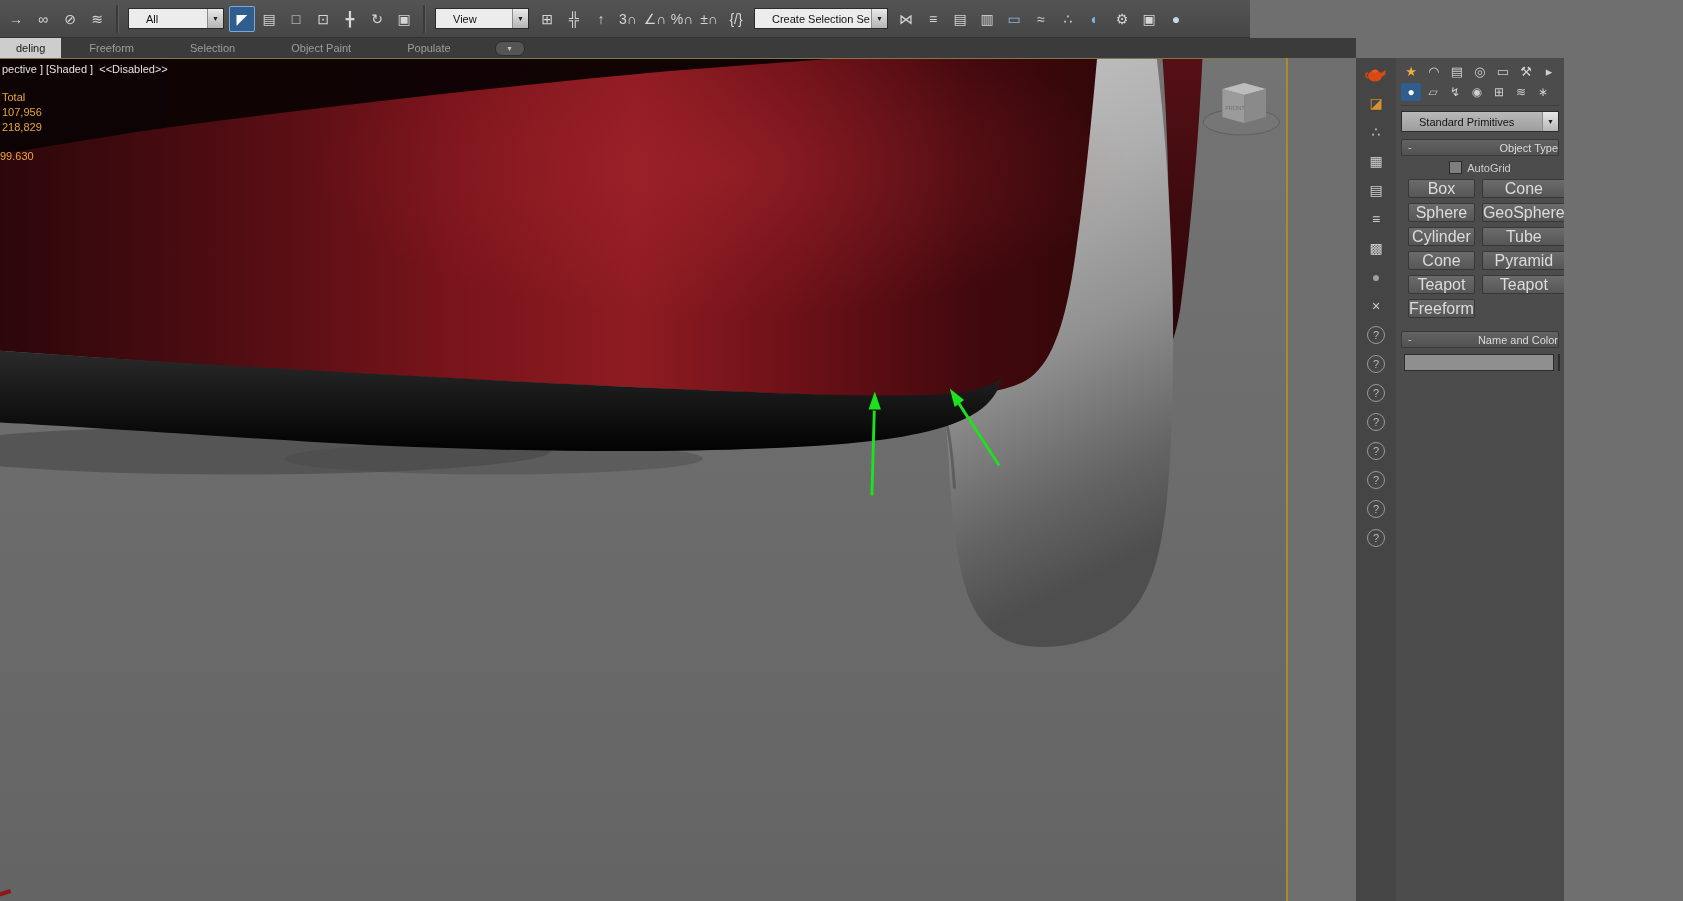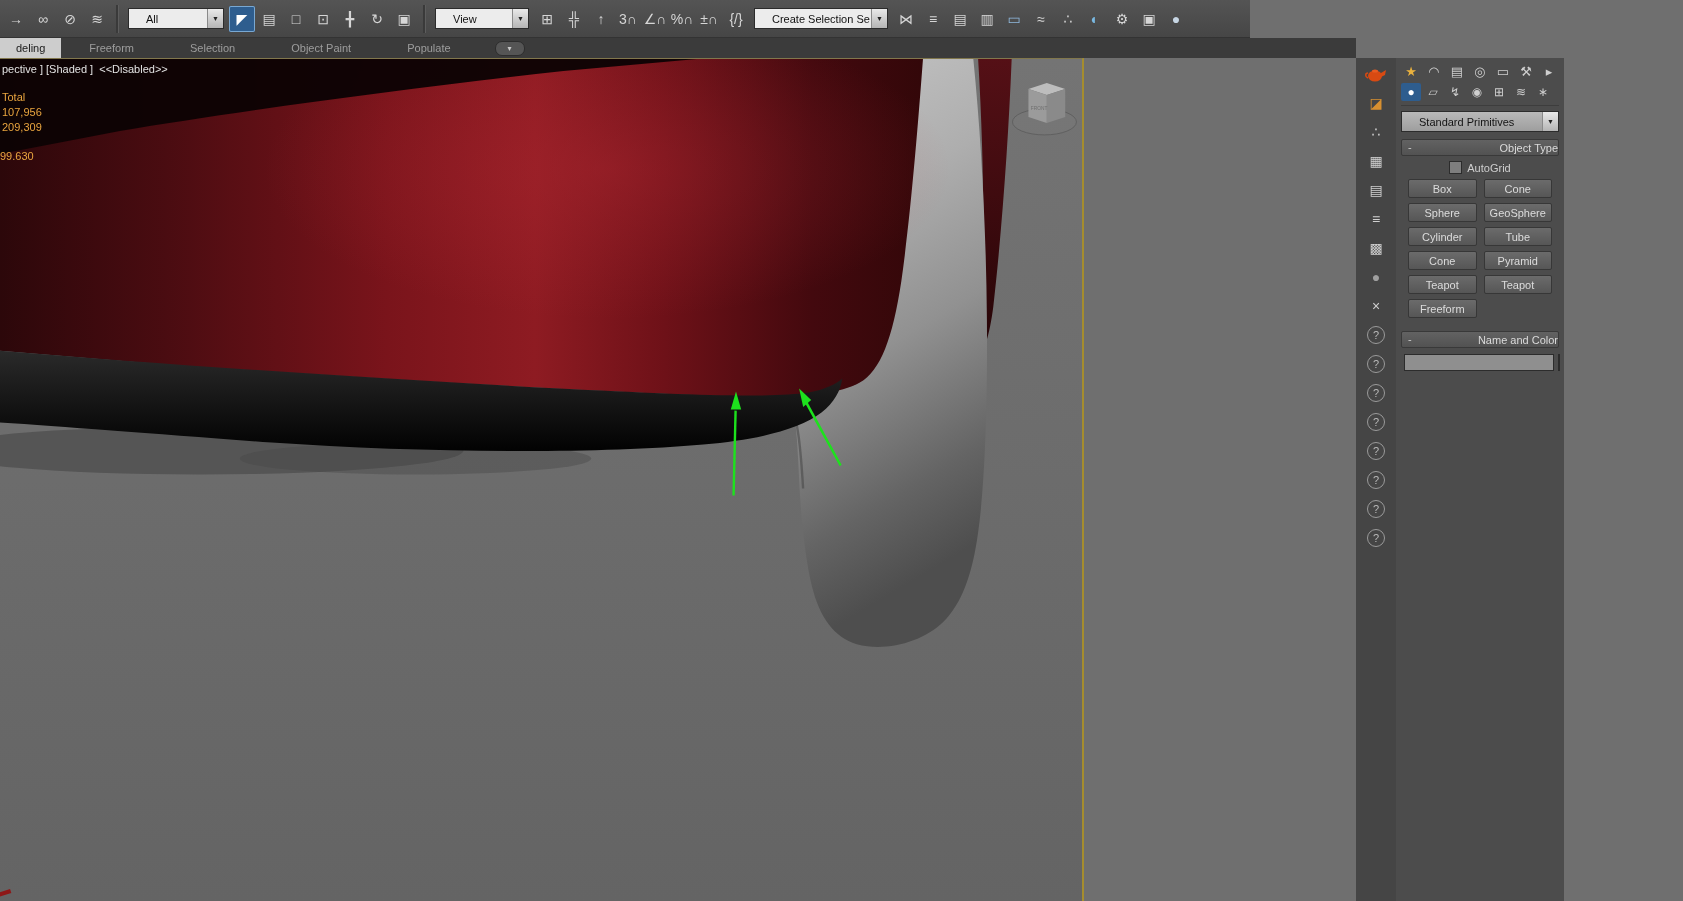--- a/index.html
+++ b/index.html
@@ -25,21 +25,21 @@
 
   
   .ribbon{position:absolute;left:0;top:38px;width:1356px;height:20px;background:#3b3b3b;
           display:flex;align-items:stretch;}
   .ribbon-tab{display:flex;align-items:center;padding:0 28px;font-size:11px;color:#9d9d9d;cursor:default;}
   .ribbon-tab.active{background:#cdcdcd;color:#1a1a1a;padding:0 16px;}
   .ribbon-pill{align-self:center;margin-left:16px;width:28px;height:13px;border-radius:7px;background:#555;
                border:1px solid #2d2d2d;color:#c9c9c9;font-size:8px;display:flex;align-items:center;justify-content:center;}
 
   
-  .viewport{position:absolute;left:0;top:58px;width:1084px;height:843px;box-sizing:border-box;
+  .viewport{position:absolute;left:0;top:58px;width:1288px;height:843px;box-sizing:border-box;
             background:linear-gradient(#747474,#646464);border-right:2px solid var(--vpborder);
             border-top:1px solid rgba(165,141,46,.45);overflow:hidden;}
   .scene{position:absolute;left:0;top:0;width:100%;height:100%;display:block;}
   .vp-label{position:absolute;left:2px;top:4px;font-size:11px;color:#e2e2e2;white-space:pre;}
   .stats{position:absolute;left:2px;top:31px;font-size:11px;line-height:15px;color:var(--stats);}
   .stats-extra{position:absolute;left:0;top:91px;font-size:11px;color:var(--stats);}
   .corner-marker{position:absolute;left:-2px;bottom:6px;width:13px;height:4px;background:#8e1818;transform:rotate(-18deg);}
 
   
   .strip{position:absolute;left:1356px;top:58px;width:40px;height:843px;box-sizing:border-box;
@@ -62,21 +62,21 @@
            background:linear-gradient(#b9b9b9,#9e9e9e);gap:16px;}
   .pselect .dd-val{flex:1;color:#141414;}
   .rollout-header{height:15px;margin-top:7px;background:linear-gradient(#626262,#525252);border:1px solid #393939;
                   border-radius:2px;display:flex;align-items:center;position:relative;}
   .rollout-minus{position:absolute;left:6px;color:#cccccc;font-size:11px;line-height:1;}
   .rollout-title{flex:1;text-align:right;color:#dadada;}
   .autogrid-row{display:flex;align-items:center;justify-content:center;gap:5px;padding:5px 0 4px;color:#cfcfcf;}
   .checkbox{width:11px;height:11px;background:#7e7e7e;border:1px solid #2c2c2c;}
   .btn-grid{display:grid;grid-template-columns:1fr 1fr;gap:5px 7px;padding:1px 7px 6px;}
   .p-btn{height:17px;background:linear-gradient(#6b6b6b,#565656);border:1px solid #373737;border-radius:2px;
-         color:#dcdcdc;font-size:11px;display:flex;align-items:center;justify-content:center;cursor:default;}
+         color:#dcdcdc;font-size:16px;display:flex;align-items:center;justify-content:center;cursor:default;}
   .name-row{display:flex;align-items:center;gap:4px;padding:6px 3px 0;}
   .name-input{flex:1;height:15px;background:#8f8f8f;border:1px solid #2c2c2c;outline:none;
               font-family:"Liberation Sans", sans-serif;font-size:11px;color:#111;padding:0 3px;}
   .color-swatch{width:15px;height:15px;border:1px solid #2c2c2c;background:var(--swatch);}
 
   .gutter{position:absolute;left:1564px;top:58px;width:119px;height:843px;background:#6f6f6f;}
 
   .arrow-line{stroke:var(--green);}
   .arrow-head{fill:var(--green);}
 </style>
@@ -297,21 +297,21 @@
       <g>
         <line class="arrow-line" x1="1052" y1="407" x2="1009" y2="344" stroke-width="3"></line>
         <polygon class="arrow-head" points="1000,330 1015.1,341.5 1005.1,348.3"></polygon>
       </g>
     </svg>
 
     <div class="vp-label">pective ] [Shaded ]  &lt;&lt;Disabled&gt;&gt;</div>
     <div class="stats">
       <div>Total</div>
       <div>107,956</div>
-      <div>209,309</div>
+      <div>218,829</div>
     </div>
     <div class="stats-extra">99.630</div>
     <div class="corner-marker"></div>
   </div>
 
   <div class="strip">
     <div class="strip-btn">
       <svg width="24" height="18" viewBox="0 0 24 18">
         <ellipse cx="11" cy="11" rx="7" ry="5.5" fill="#d84a12"></ellipse>
         <path d="M17 8 L22 5 L21 10 L17 12 Z" fill="#d84a12"></path>

